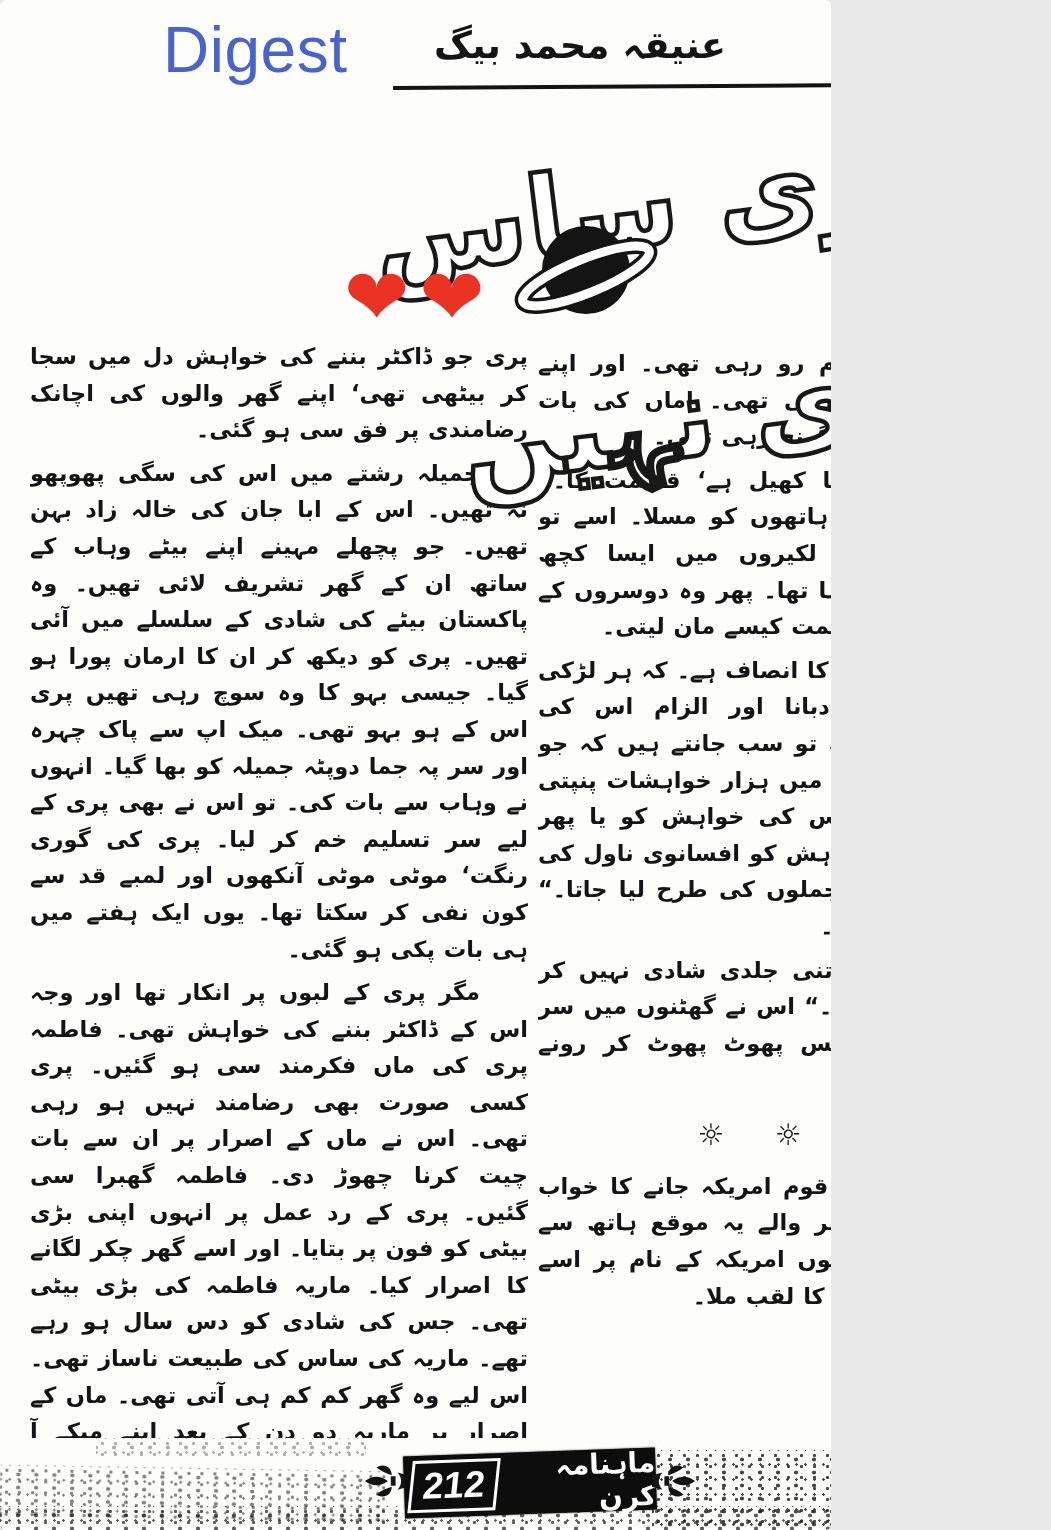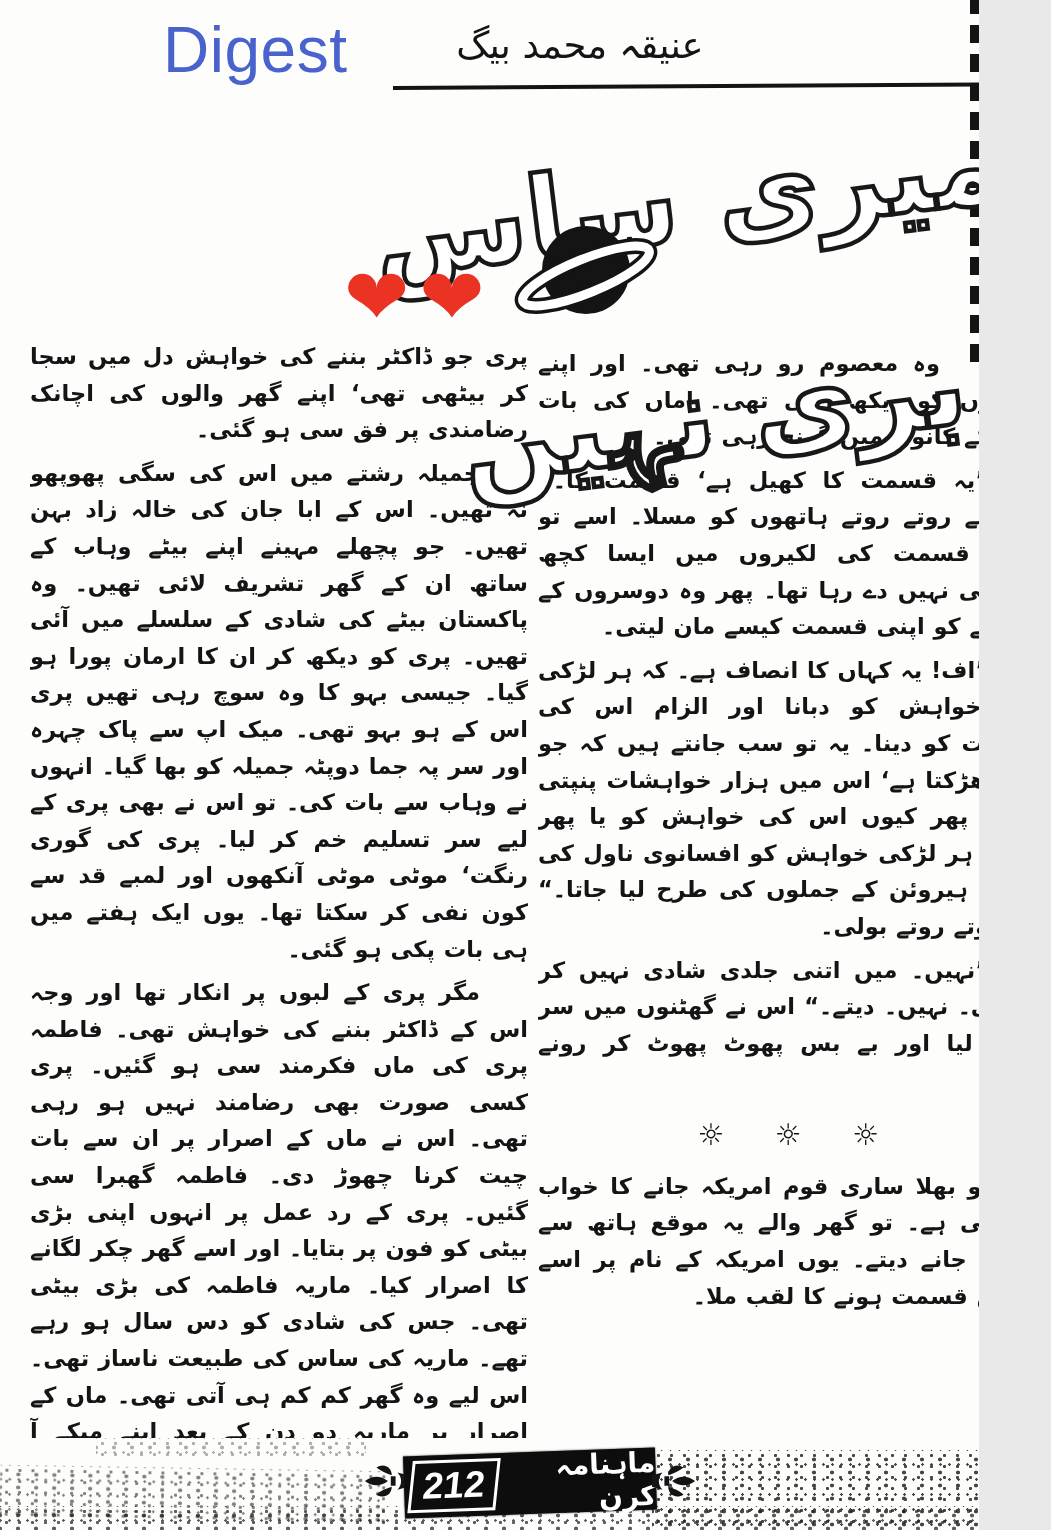--- a/index.html
+++ b/index.html
@@ -1,32 +1,32 @@
 <!DOCTYPE html>
 <html lang="ur"><head>
 <meta charset="utf-8">
 <style>
   html,body{margin:0;padding:0;background:#e9e9e9;}
-  .page{position:relative;width:979px;height:1530px;background:#fdfdfc;overflow:hidden;
-        font-family:"DejaVu Sans",sans-serif;color:#141414;}
+  .page{position:relative;width:831px;height:1530px;background:#fdfdfc;overflow:hidden;
+        font-family:"DejaVu Sans",sans-serif;color:#141414;border-radius:6px;}
   
   .dash-col{position:absolute;top:-4px;height:368px;width:10px;
             background:repeating-linear-gradient(180deg,#141414 0 18px,transparent 18px 29px);}
   .dash-1{left:970px;}
   .dash-2{left:988px;}
   
   .watermark{position:absolute;left:163px;top:4px;z-index:6;
              font-family:"Liberation Sans",sans-serif;font-weight:500;
              font-size:64px;line-height:92px;letter-spacing:0.5px;}
   
   .hearts{position:absolute;left:344px;top:258px;z-index:7;font-size:78px;line-height:78px;}
   .hearts span{margin-right:10px;}
   
   .author{position:absolute;left:408px;top:16px;width:344px;text-align:center;
-          direction:rtl;font-weight:400;font-size:37px;line-height:60px;z-index:2;}
+          direction:rtl;font-weight:700;font-size:37px;line-height:60px;z-index:2;}
   .header-rule{position:absolute;left:393px;top:84px;width:644px;height:4px;background:#141414;
                transform:rotate(-0.35deg);z-index:2;}
   
   .title{position:absolute;left:328px;top:92px;width:722px;height:244px;z-index:3;
          transform:rotate(-7deg);}
   .title span{display:block;text-align:center;direction:rtl;
               font-weight:700;font-size:112px;line-height:216px;
               color:#ffffff;-webkit-text-stroke:4.5px #181818;text-stroke:4.5px #181818;}
   .planet{position:absolute;left:512px;top:218px;z-index:4;}
   

